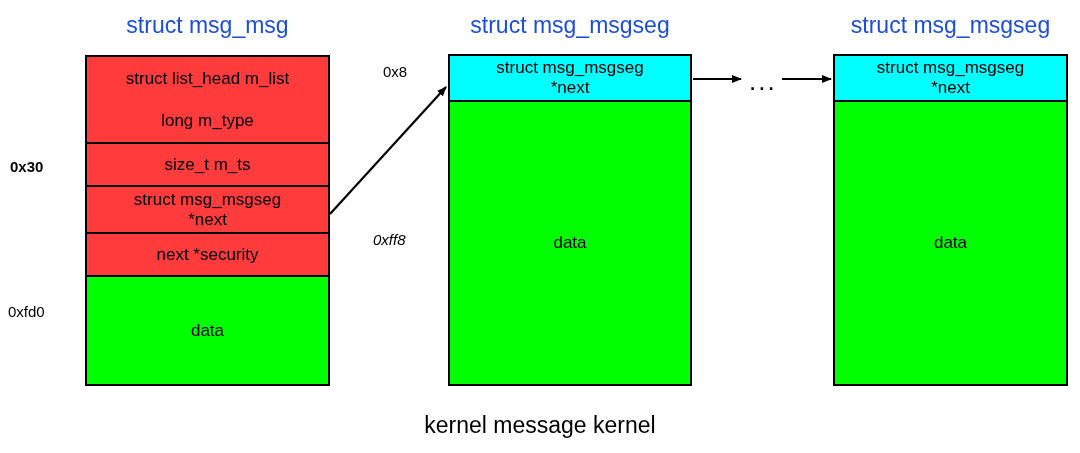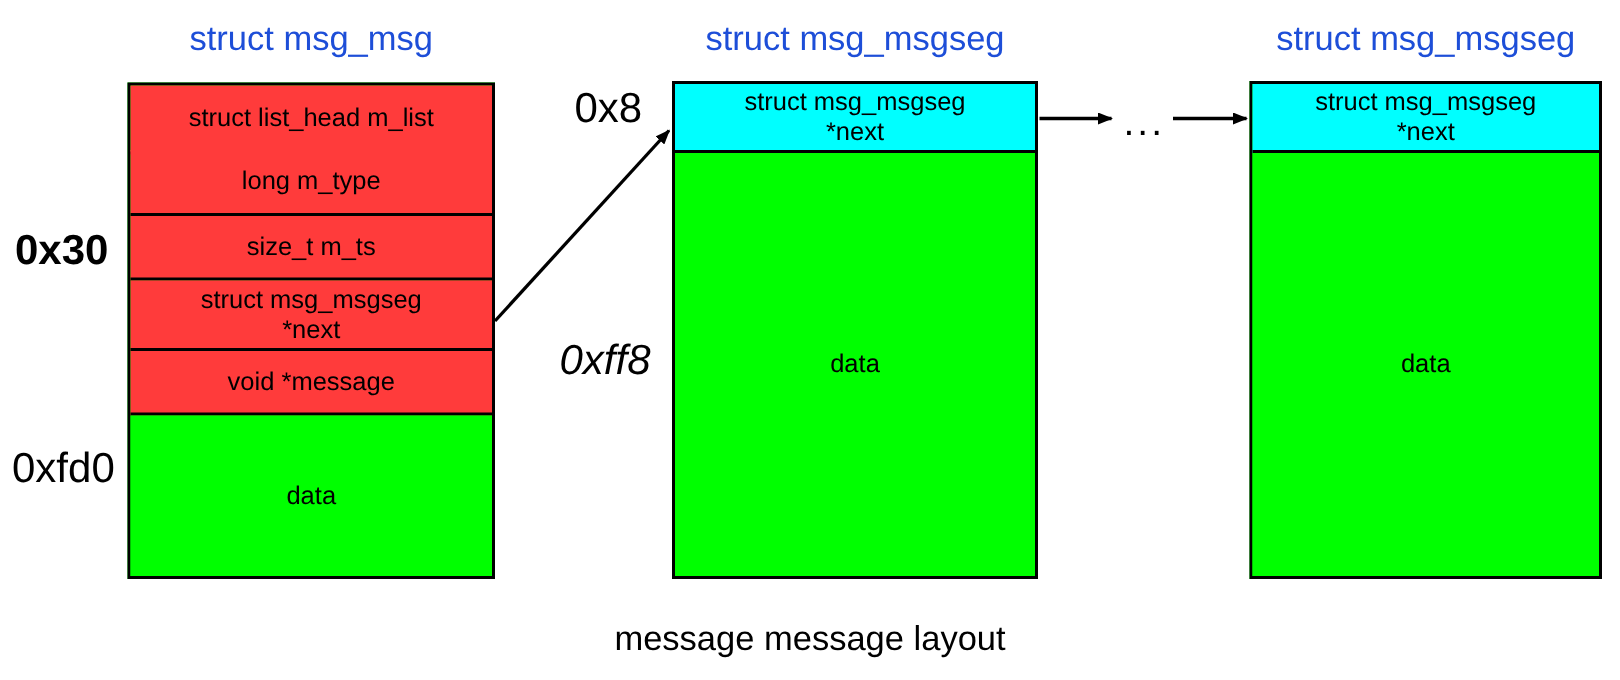--- a/index.html
+++ b/index.html
@@ -21,21 +21,21 @@
   .title {
     position: absolute;
     font-size: 23px;
     line-height: 27px;
     color: #1d4ed8;
     white-space: nowrap;
     text-align: center;
   }
   .addr-label {
     position: absolute;
-    font-size: 28px;
+    font-size: 15px;
     line-height: 27px;
     color: #000;
     white-space: nowrap;
   }
   .caption {
     position: absolute;
     font-size: 23px;
     line-height: 27px;
     color: #000;
     white-space: nowrap;
@@ -104,21 +104,21 @@
     <div class="field-row red" style="left:0; top:43px; width:241px; height:44px;">
       <span>long m_type</span>
     </div>
 
     <div class="field-row red" style="left:0; top:130px; width:241px; height:47px; flex-direction:column; justify-content:center;">
       <span>struct msg_msgseg</span>
       <span>*next</span>
     </div>
 
     <div class="field-row red" style="left:0; top:177px; width:241px; height:43px;">
-      <span>void *message</span>
+      <span>next *security</span>
     </div>
 
     <div class="field-row green nb" style="left:0; top:220px; width:241px; height:107px;">
       <span>data</span>
     </div>
   </div>
 
   <div class="title" style="left:448px; top:12px; width:244px;">struct msg_msgseg</div>
 
   <div class="addr-label" style="left:383px; top:58px;">0x8</div>
@@ -159,15 +159,15 @@
       </marker>
     </defs>
 
     <line x1="330" y1="214" x2="446" y2="87" stroke="#000000" stroke-width="2.2" marker-end="url(#ah)"></line>
 
     <line x1="693" y1="79" x2="741" y2="79" stroke="#000000" stroke-width="2.2" marker-end="url(#ah)"></line>
 
     <line x1="782" y1="79" x2="831" y2="79" stroke="#000000" stroke-width="2.2" marker-end="url(#ah)"></line>
   </svg>
 
-  <div class="caption" style="left:340px; top:412px; width:400px;">message message layout</div>
+  <div class="caption" style="left:340px; top:412px; width:400px;">kernel message kernel</div>
 
 </div>
 
 </body></html>

